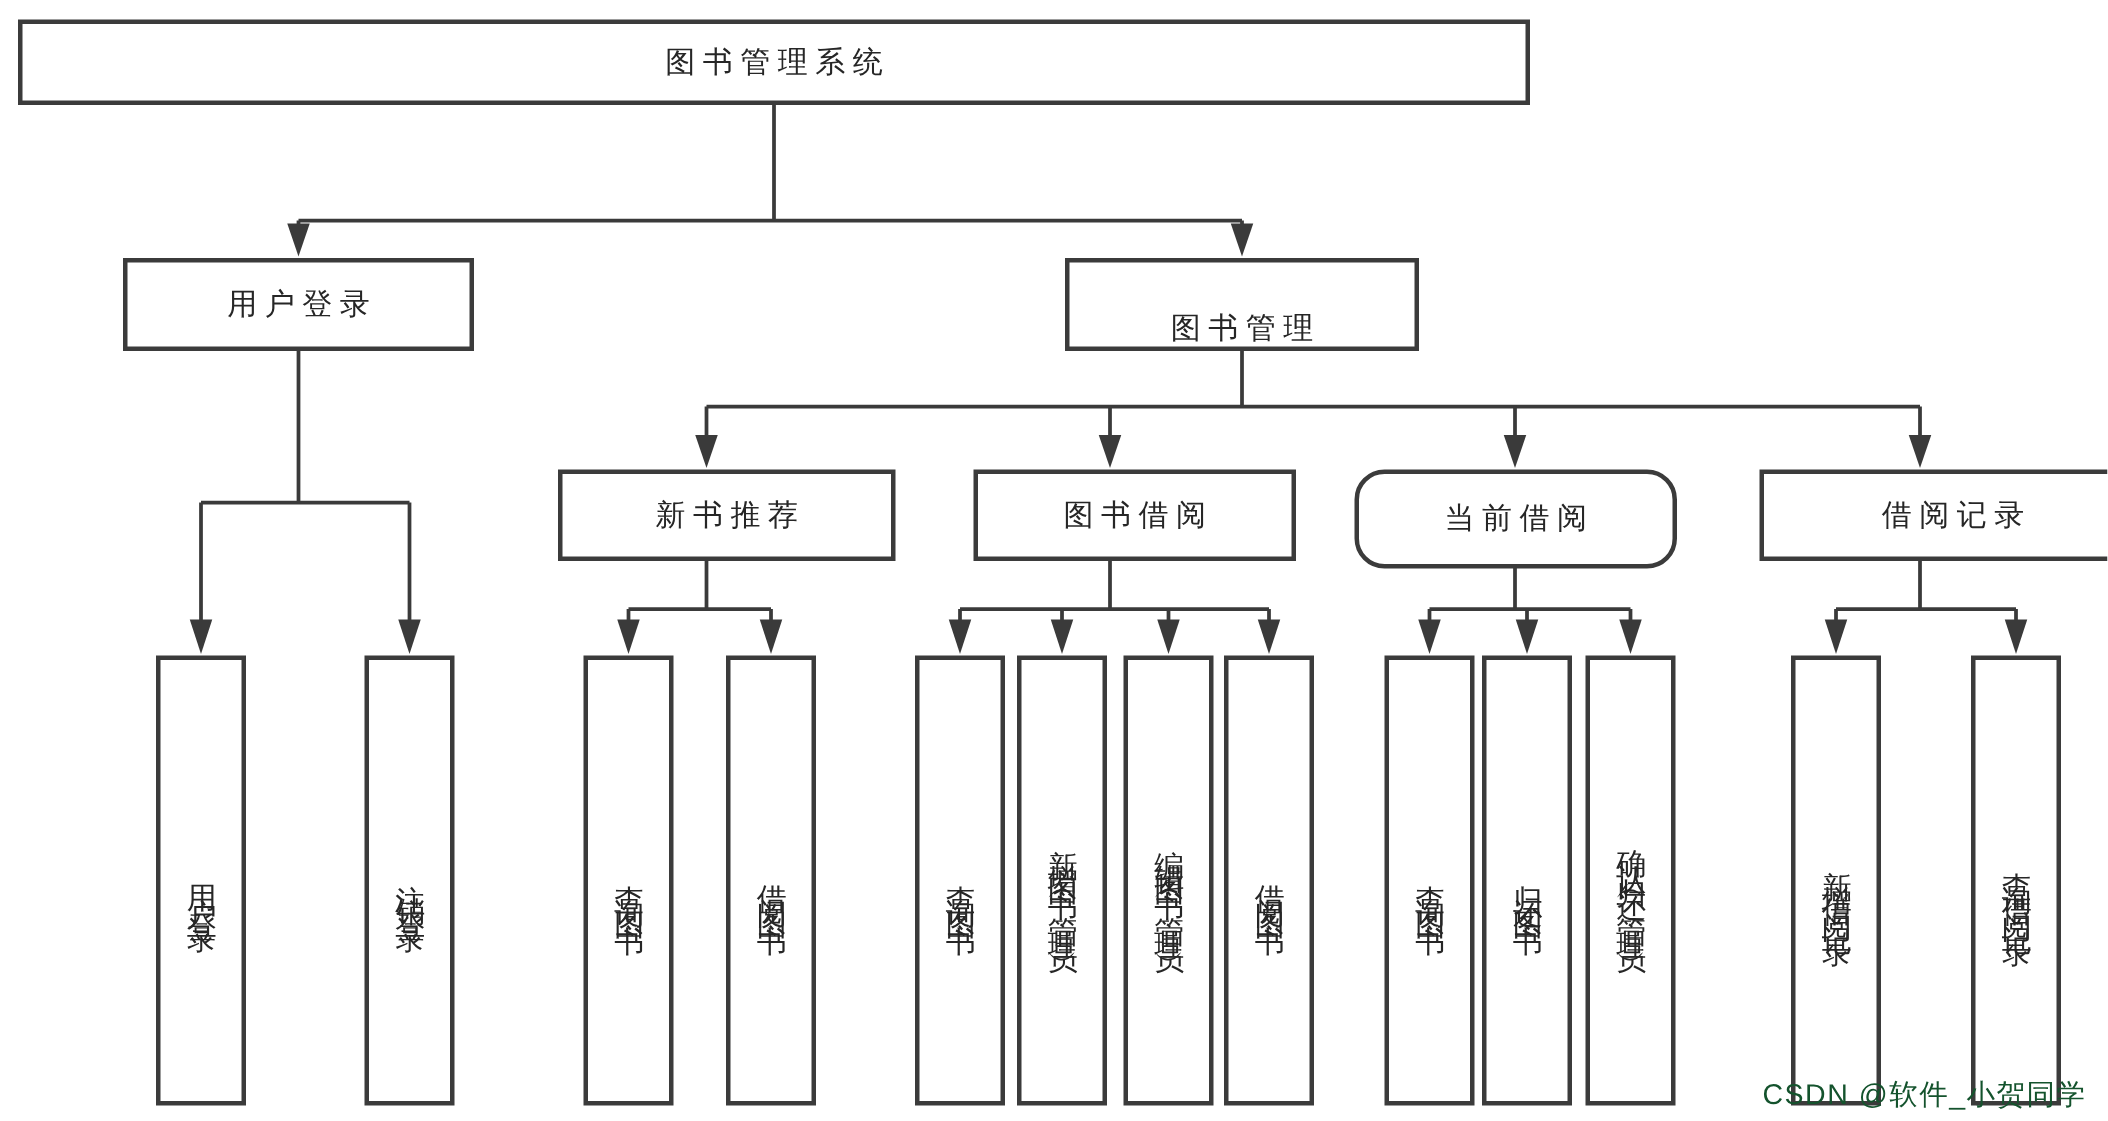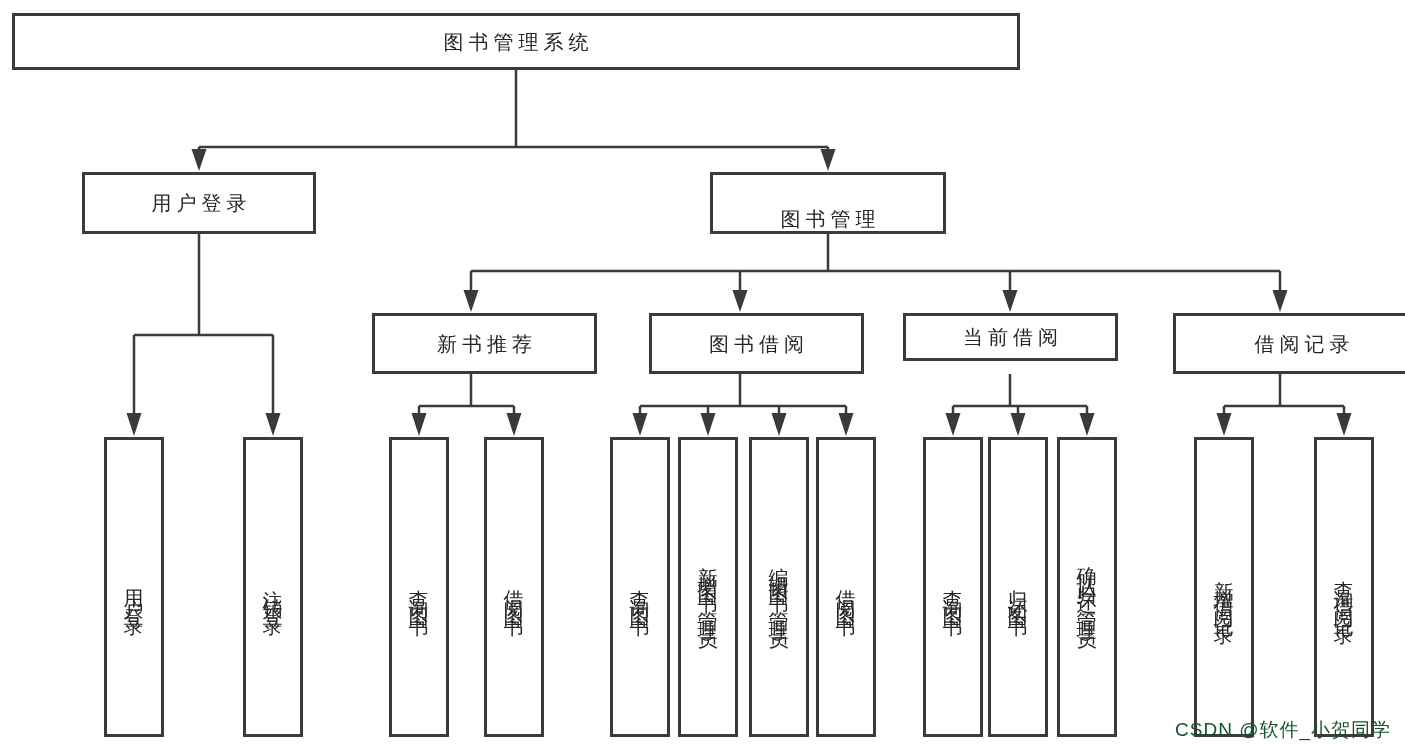--- a/index.html
+++ b/index.html
@@ -106,21 +106,21 @@
   <div class="box" style="left:710px;top:172px;width:236px;height:62px;align-items:flex-end;">
     <span class="hlabel">图书管理</span>
   </div>
 
   <div class="box" style="left:372px;top:313px;width:225px;height:61px;">
     <span class="hlabel">新书推荐</span>
   </div>
   <div class="box" style="left:633px;top:313px;width:215px;height:61px;margin-left:16px;">
     <span class="hlabel">图书借阅</span>
   </div>
-  <div class="box" style="left:903px;top:313px;width:215px;height:48px;">
+  <div class="box" style="left:903px;top:313px;width:215px;height:66px;border-radius:20px;">
     <span class="hlabel">当前借阅</span>
   </div>
   <div class="box" style="left:1173px;top:313px;width:258px;height:61px;">
     <span class="hlabel">借阅记录</span>
   </div>
 
   <div class="box" style="left:104px;top:437px;width:60px;height:300px;">
     <span class="vlabel">用户登录</span>
   </div>
   <div class="box" style="left:243px;top:437px;width:60px;height:300px;">

